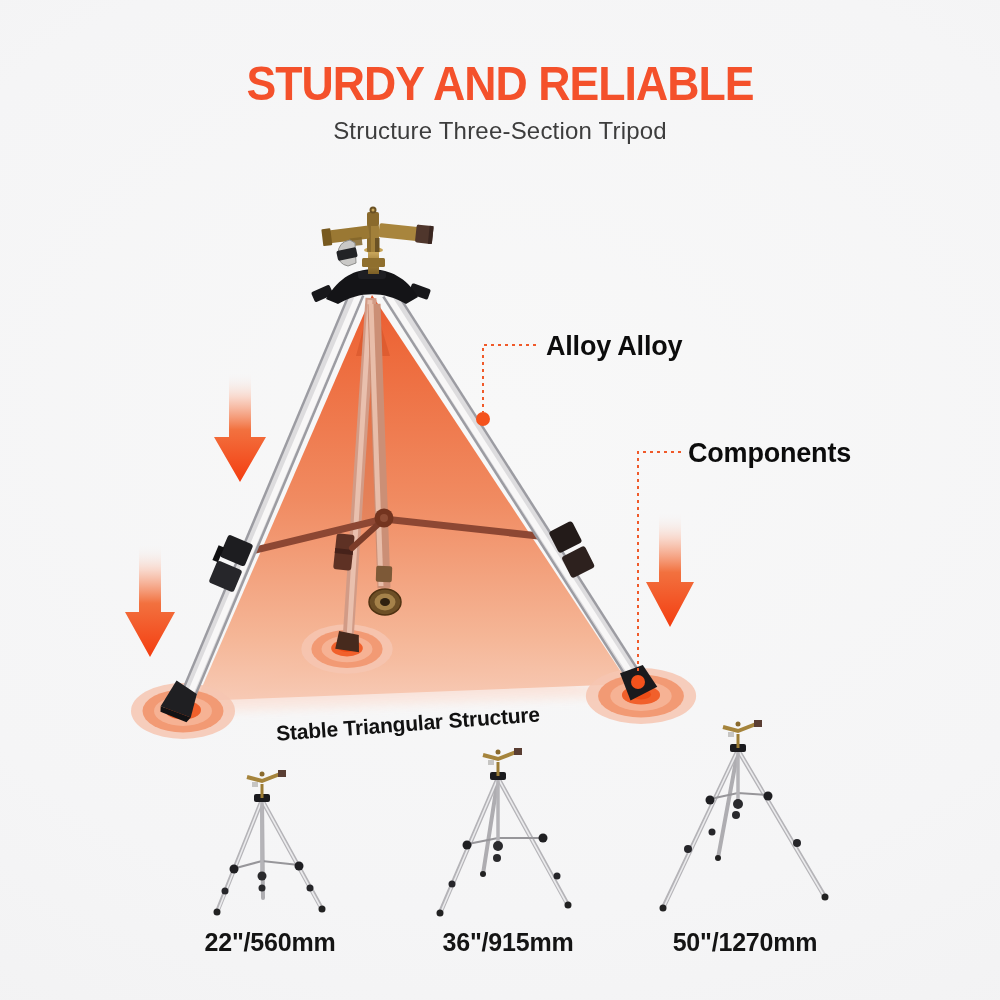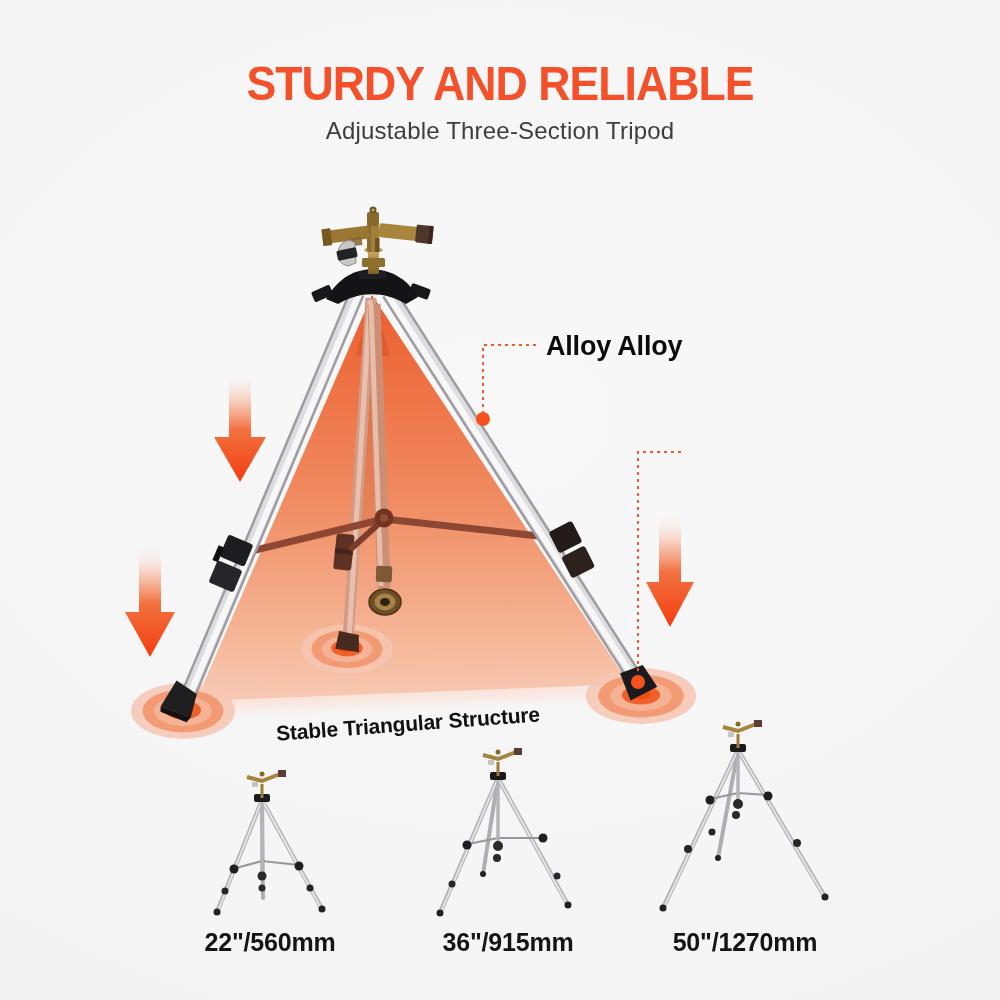--- a/index.html
+++ b/index.html
@@ -48,21 +48,21 @@
   .size-label.s1{left:160px;}
   .size-label.s2{left:398px;}
   .size-label.s3{left:635px;}
 </style>
 </head>
 <body>
 
 <div class="page">
 
   <div class="title">STURDY AND RELIABLE</div>
-  <div class="subtitle">Adjustable Three-Section Tripod</div>
+  <div class="subtitle">Structure Three-Section Tripod</div>
 
   <svg class="illustration" viewBox="0 0 1000 1000" xmlns="http://www.w3.org/2000/svg">
     <defs>
       <linearGradient id="pyr" x1="0" y1="0" x2="0" y2="1">
         <stop offset="0" stop-color="#e9552a"></stop>
         <stop offset="0.12" stop-color="#ed6434"></stop>
         <stop offset="0.5" stop-color="#f0875c"></stop>
         <stop offset="0.85" stop-color="#f5b595"></stop>
         <stop offset="1" stop-color="#f7c9b4"></stop>
       </linearGradient>
@@ -284,20 +284,21 @@
       <rect x="754" y="720" width="8" height="7" fill="#5a3e33"></rect>
       <circle cx="738" cy="724" r="2.5" fill="#8a6a2c"></circle>
       <rect x="728" y="732" width="6" height="5" fill="#c6c5c3"></rect>
     </g>
   </svg>
 
   <div class="callout callout-aluminum">
     <div>Alloy Alloy</div>
   </div>
   <div class="callout callout-plastic">
+    <div>Components</div>
   </div>
 
   <div class="caption">Stable Triangular Structure</div>
 
   <div class="size-label s1">22"/560mm</div>
   <div class="size-label s2">36"/915mm</div>
   <div class="size-label s3">50"/1270mm</div>
 
 </div>
 

